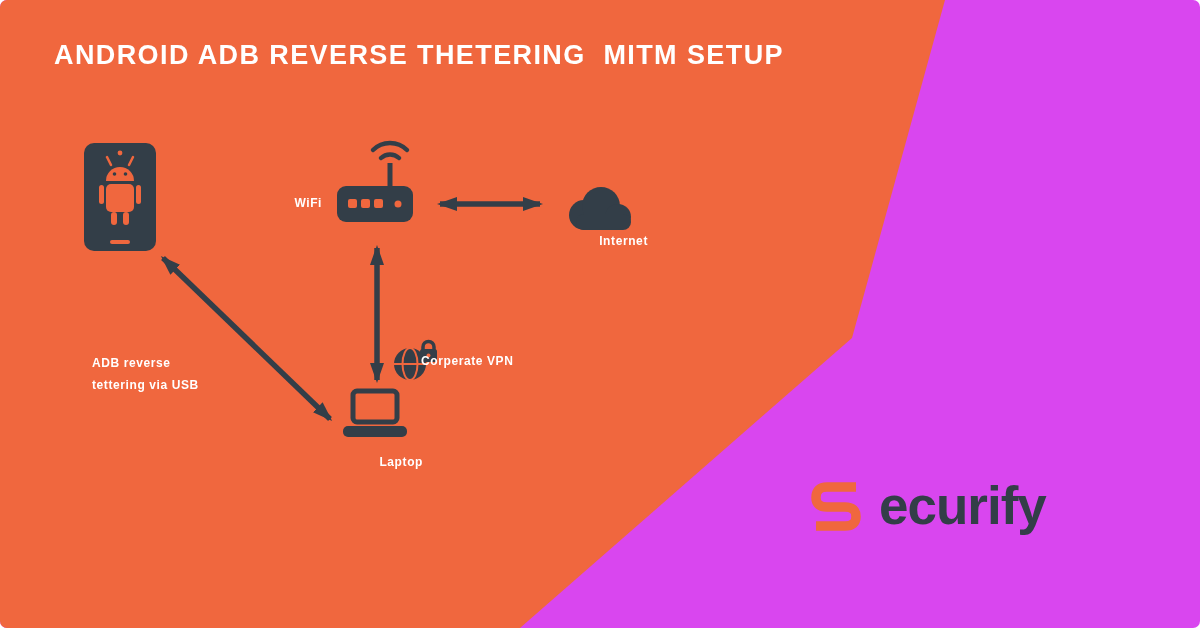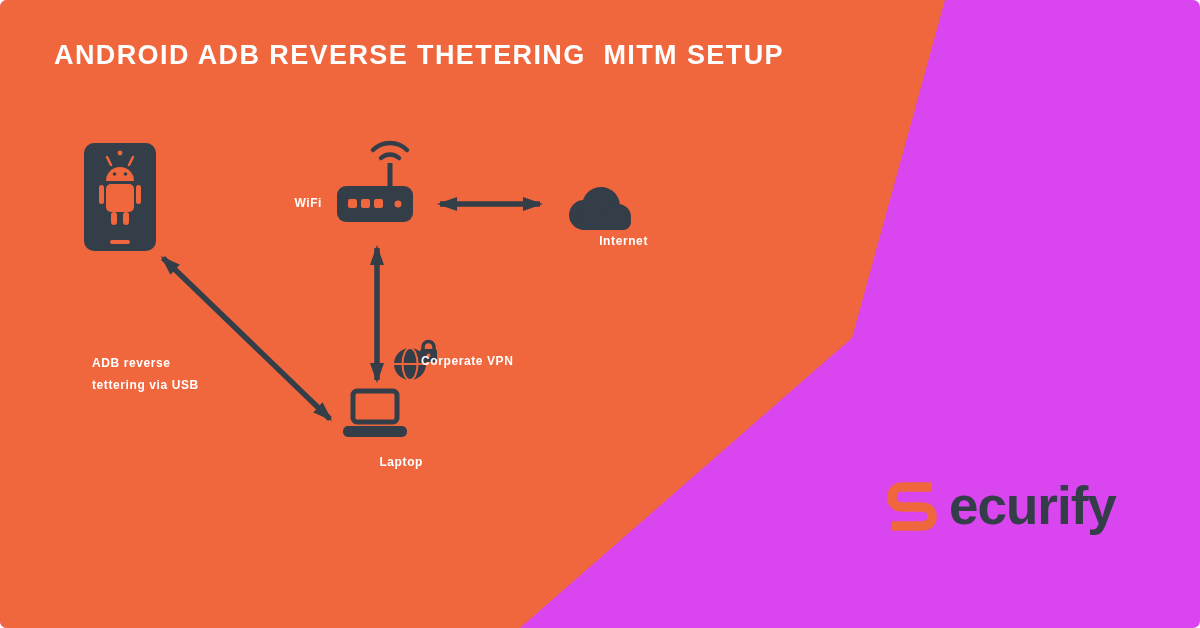--- a/index.html
+++ b/index.html
@@ -29,21 +29,21 @@
   .lbl-internet{left:553px;top:234px;width:95px;text-align:right;}
   .lbl-laptop{left:328px;top:455px;width:95px;text-align:right;}
   .lbl-vpn{left:421px;top:354px;}
   .lbl-adb{left:92px;top:316px;width:150px;text-align:left;line-height:22px;margin-top:36px;}
   svg.overlay{position:absolute;left:0;top:0;width:1200px;height:628px;}
   .fd{fill:var(--dark);}
   .fo{fill:var(--orange);}
   .sd{stroke:var(--dark);}
   .so{stroke:var(--orange);}
   .arrow{stroke:var(--dark);stroke-width:5.5;}
-  .logo{position:absolute;left:882px;top:476px;display:flex;align-items:center;gap:7px;}
+  .logo{position:absolute;left:806px;top:476px;display:flex;align-items:center;gap:13px;}
   .logo-mark{width:60px;height:60px;display:block;}
   .logo-text{
     color:var(--dark);font-size:53px;font-weight:600;letter-spacing:-1px;line-height:60px;
   }
 </style>
 </head>
 <body>
 
 <div class="canvas">
 

